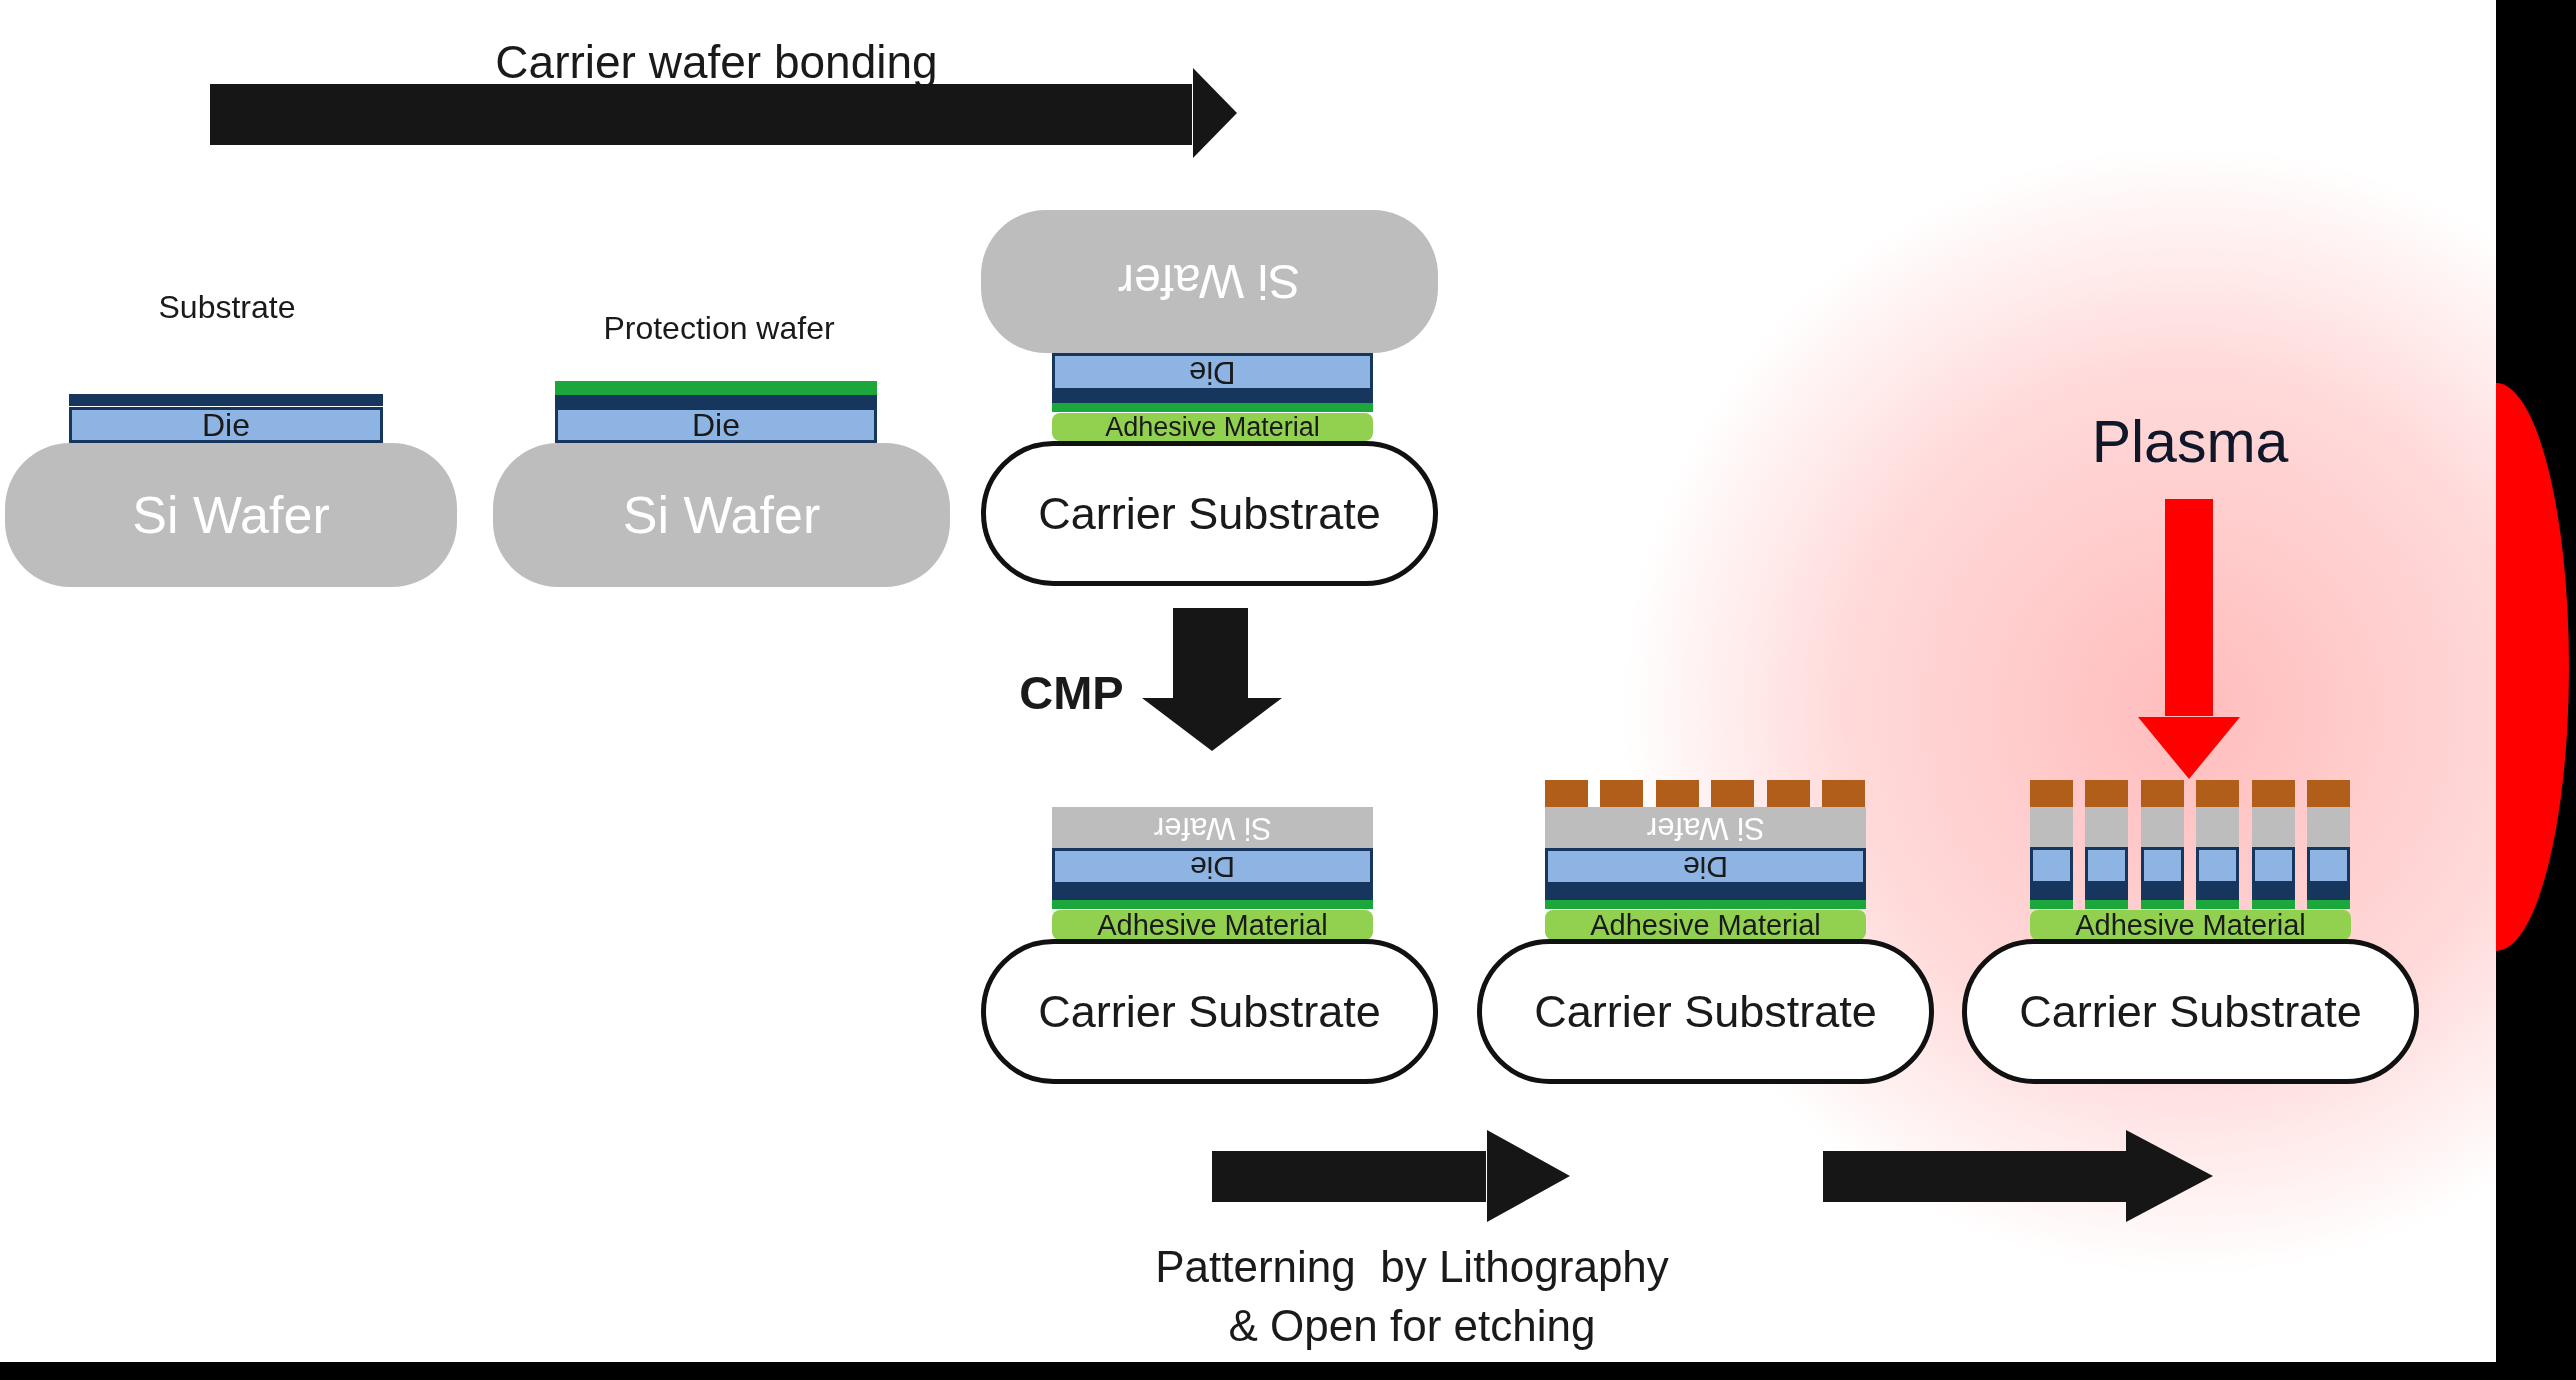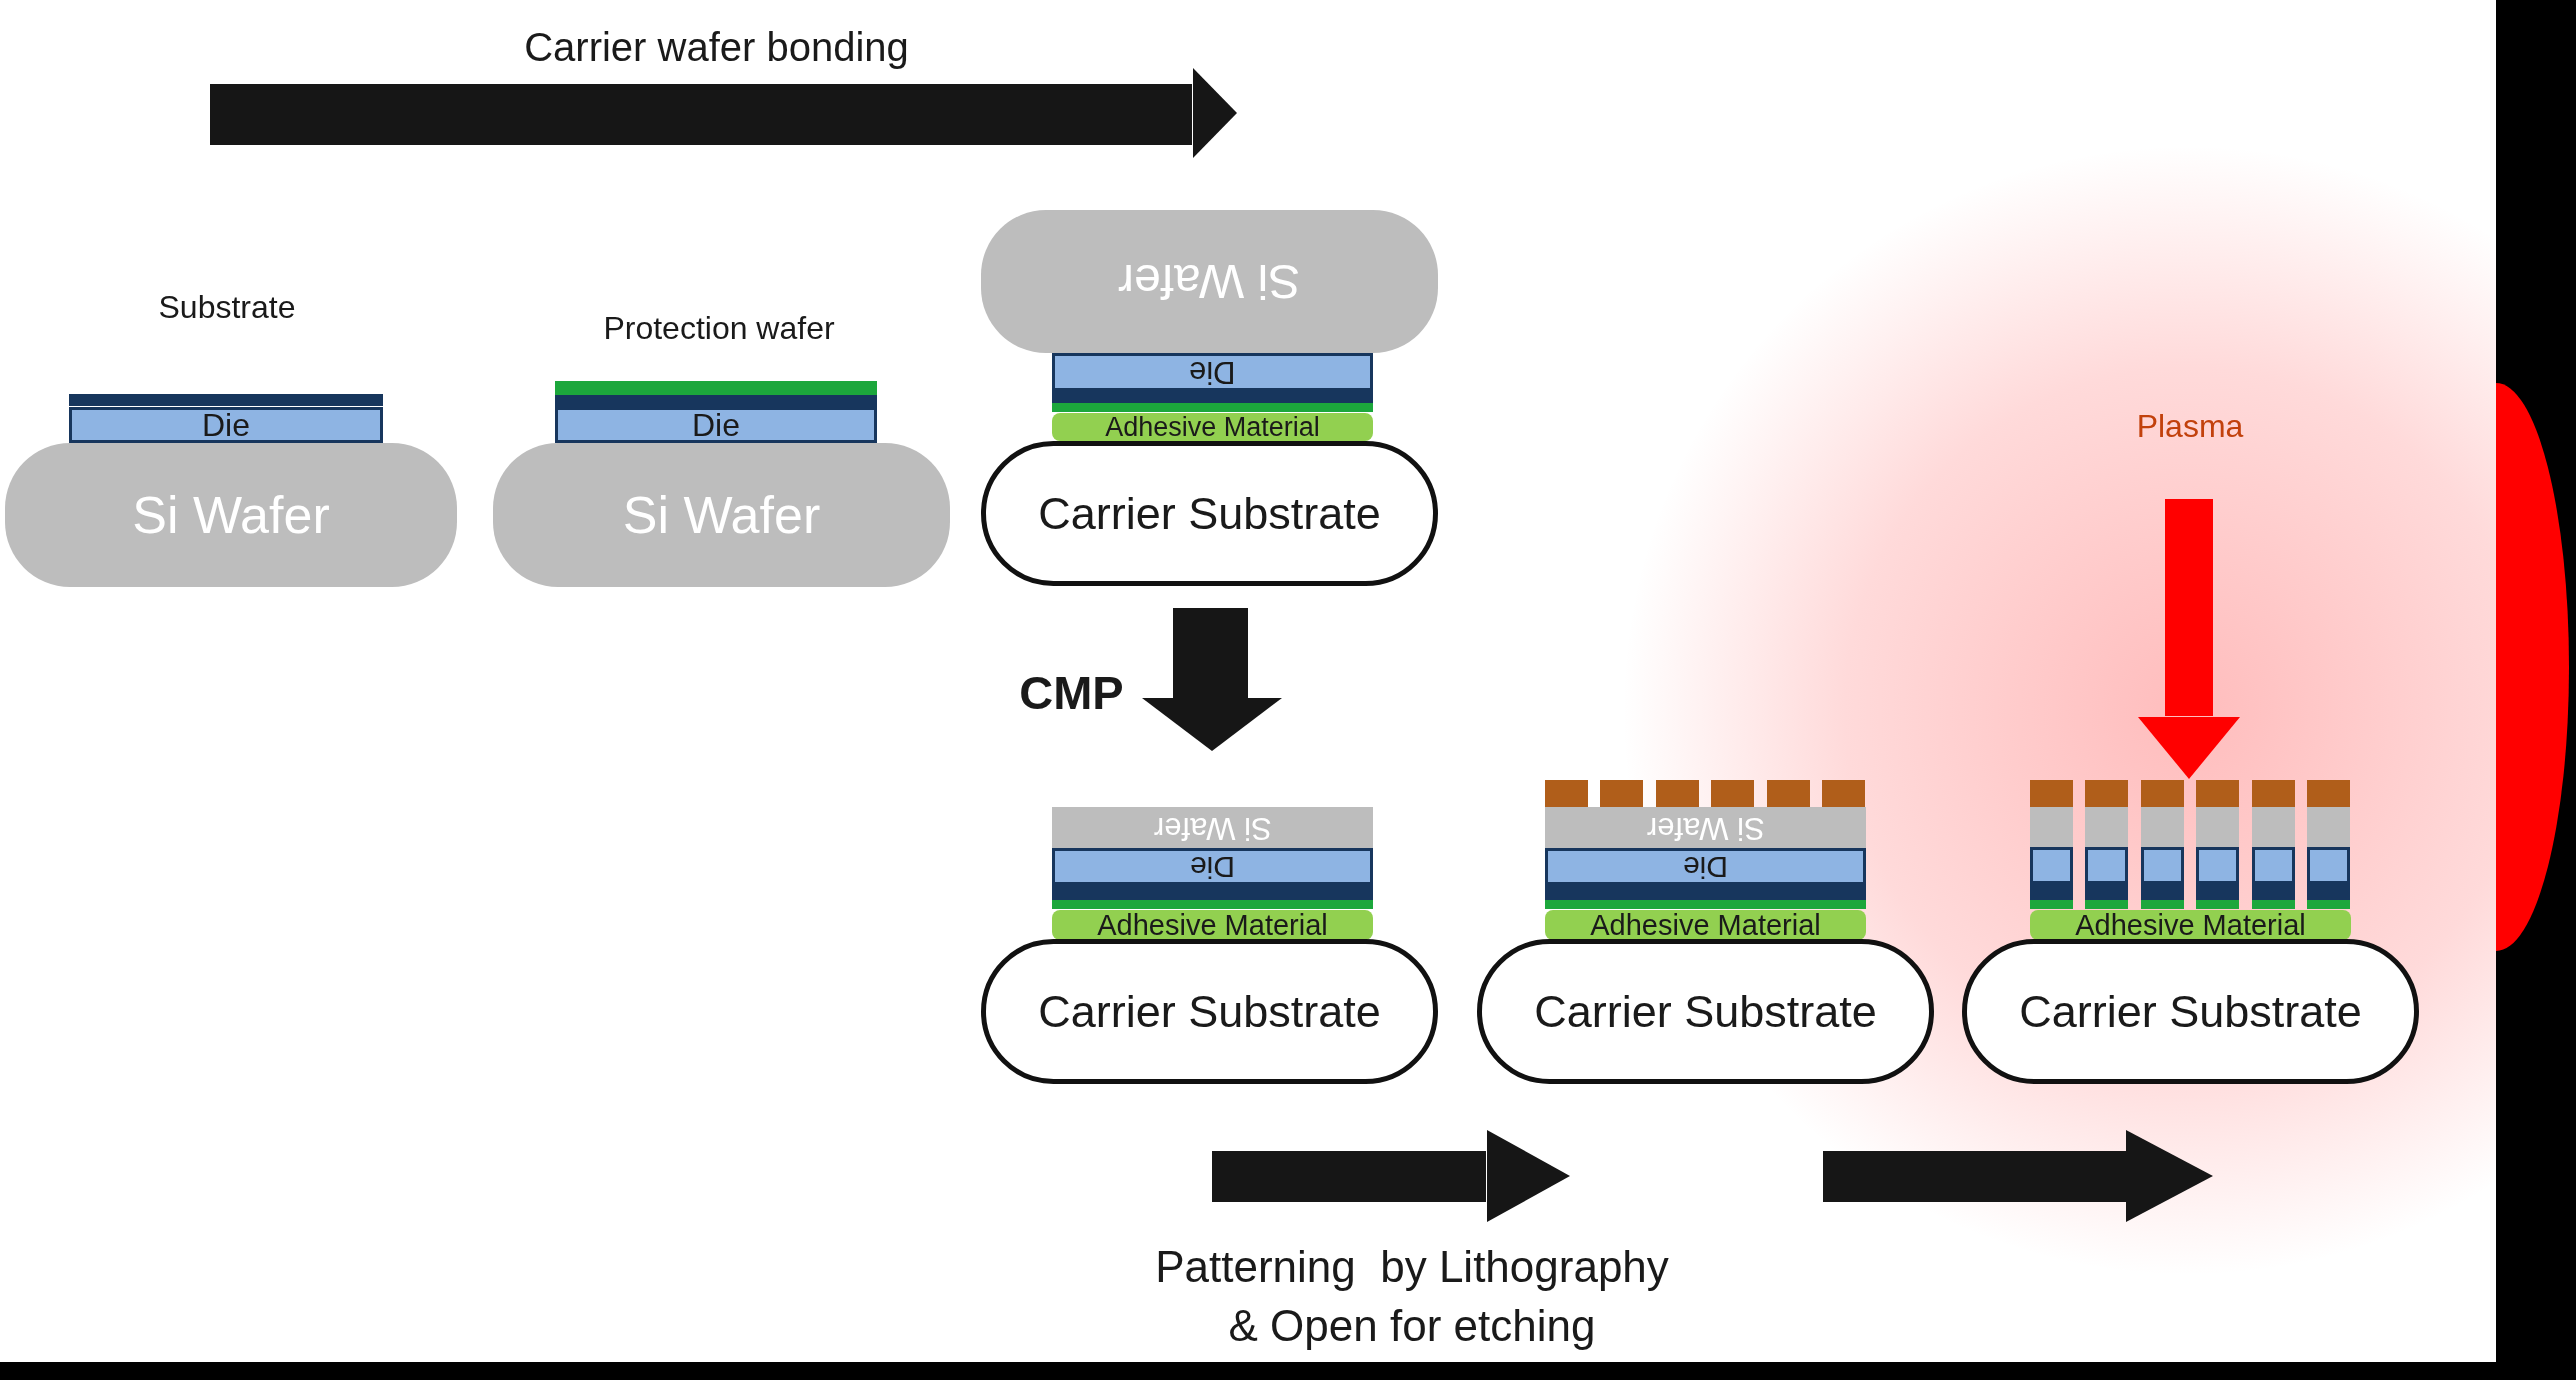--- a/index.html
+++ b/index.html
@@ -34,21 +34,21 @@
         rgba(255,60,60,0.34) 0%, rgba(255,70,70,0.20) 40%, rgba(255,90,90,0) 66%);}
   .pre{white-space:pre;}
 </style>
 </head>
 <body>
 
 <div id="canvas">
 
   <div class="abs glow" style="left:1582px;top:105px;width:1211px;height:1211px;z-index:1;"></div>
 
-  <div class="abs txt-c" style="left:383px;top:25px;width:667px;font-size:40px;z-index:2;">Carrier wafer bonding</div>
+  <div class="abs txt-c" style="left:383px;top:35px;width:667px;font-size:46px;z-index:2;">Carrier wafer bonding</div>
   <div class="abs arrow-body" style="left:210px;top:84px;width:982px;height:61px;z-index:2;"></div>
   <div class="abs tri" style="left:1193px;top:68px;border-top:45px solid transparent;border-bottom:45px solid transparent;border-left:44px solid #161616;z-index:2;"></div>
 
   <div class="abs txt-c" style="left:60px;top:285px;width:334px;font-size:32px;line-height:44px;z-index:2;">
     <div>Substrate</div>
   </div>
   <div class="abs navy" style="left:69px;top:394px;width:314px;height:12.4px;z-index:2;"></div>
   <div class="abs diebox center die-label" style="left:69px;top:407px;width:314px;height:36px;z-index:2;">Die</div>
   <div class="abs wafer center" style="left:5px;top:443px;width:452px;height:144px;z-index:2;">Si Wafer</div>
 
@@ -151,21 +151,21 @@
       <div class="c-die"></div>
       <div class="c-navy"></div>
       <div class="c-green"></div>
     </div>
     </div>
   <div class="abs lgreen center layer-label" style="left:2030px;top:910px;width:321px;height:30px;z-index:2;">
     <span>Adhesive Material</span>
   </div>
   <div class="abs carrier center" style="left:1962px;top:939px;width:457px;height:145px;z-index:2;">Carrier Substrate</div>
 
-  <div class="abs txt-c" style="left:2014px;top:408px;width:352px;font-size:32px;color:#c2410c;z-index:2;">Plasma</div>
+  <div class="abs txt-c" style="left:2014px;top:408px;width:352px;font-size:59px;color:#0f172a;z-index:2;">Plasma</div>
   <div class="abs" style="left:2165px;top:499px;width:48px;height:217px;background:#FF0000;z-index:2;"></div>
   <div class="abs tri" style="left:2138px;top:717px;border-left:51px solid transparent;border-right:51px solid transparent;border-top:62px solid #FF0000;z-index:2;"></div>
 
   <div class="abs arrow-body" style="left:1212px;top:1151px;width:274px;height:51px;z-index:2;"></div>
   <div class="abs tri" style="left:1487px;top:1130px;border-top:46px solid transparent;border-bottom:46px solid transparent;border-left:83px solid #161616;z-index:2;"></div>
   <div class="abs txt-c" style="left:1026px;top:1237px;width:772px;font-size:44px;line-height:59px;z-index:2;">
     <div class="pre">Patterning  by Lithography</div>
     <div>&amp; Open for etching</div>
   </div>
 

